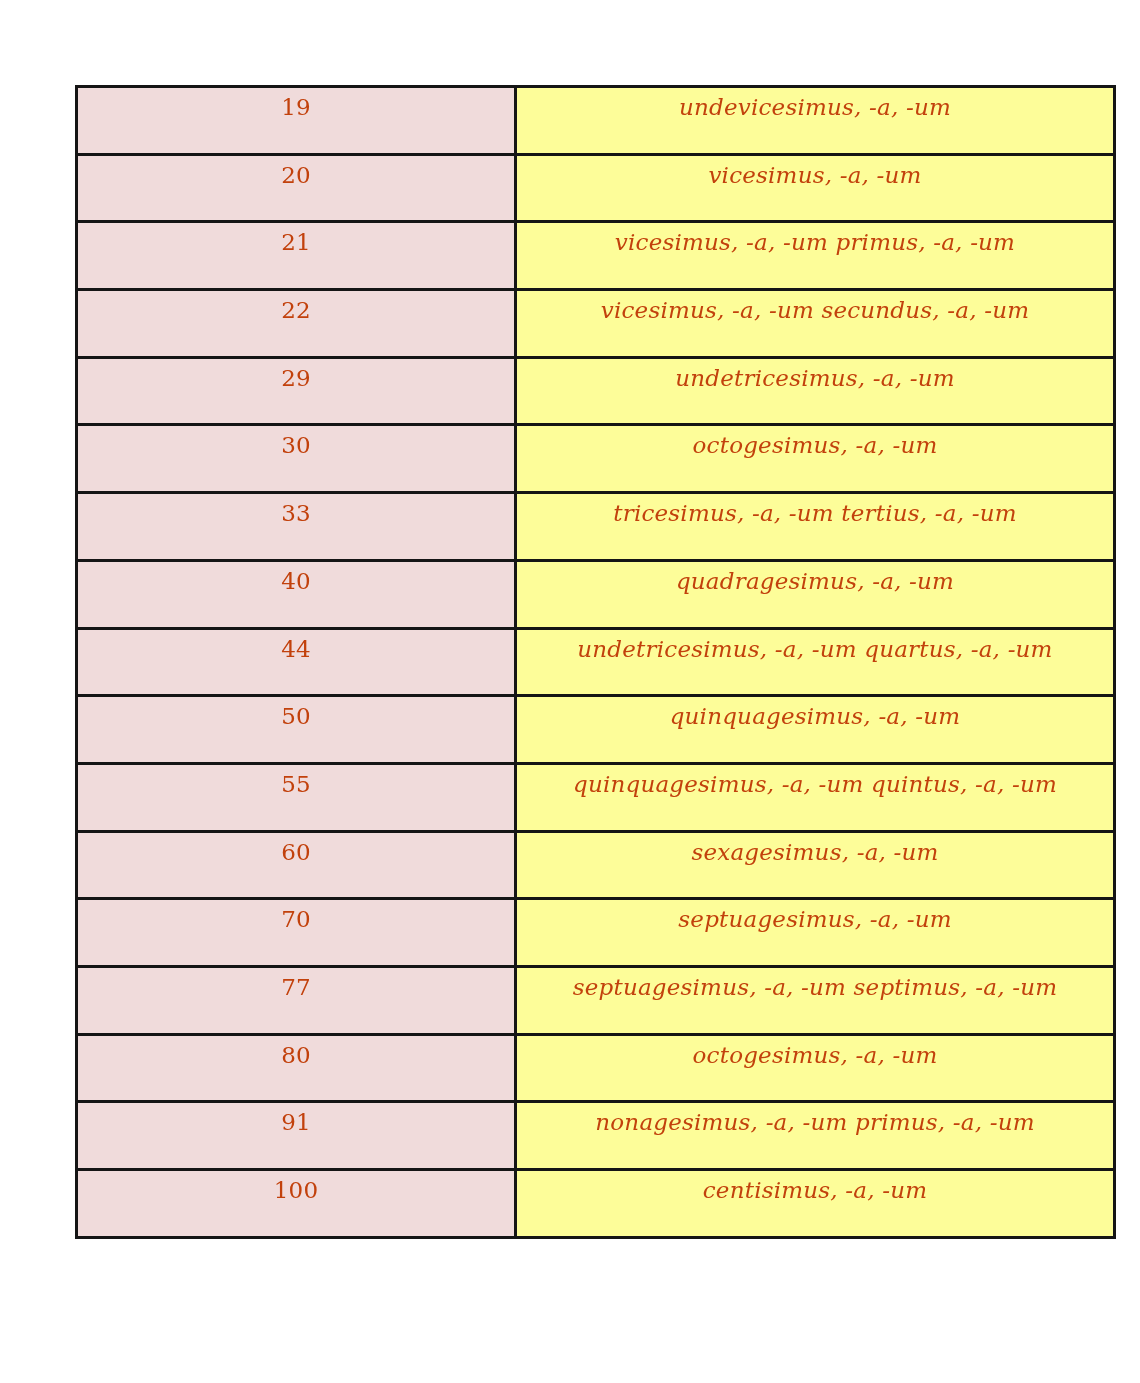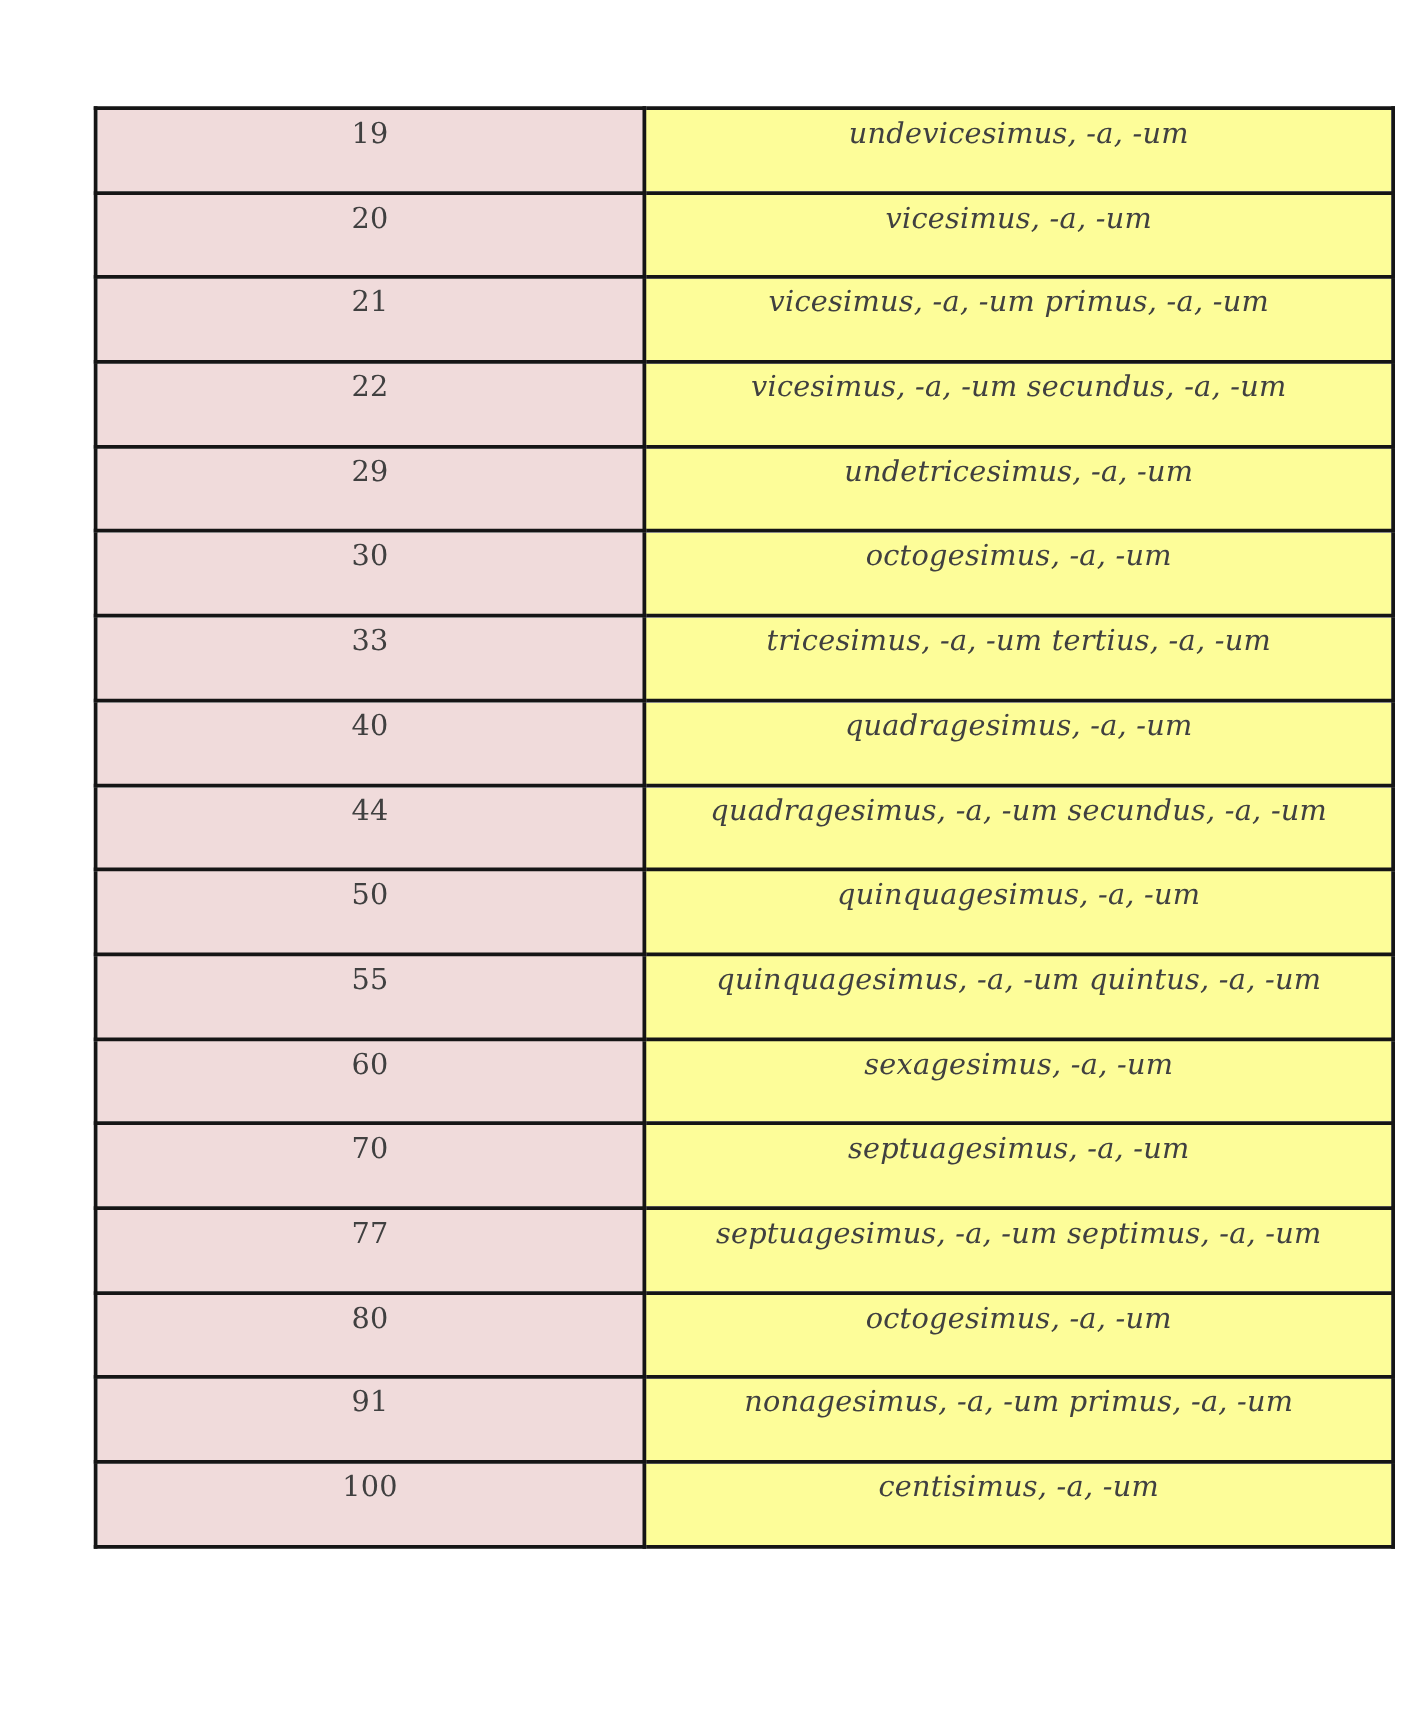--- a/index.html
+++ b/index.html
@@ -25,21 +25,21 @@
     border-collapse: collapse;
     table-layout: fixed;
   }
   table.ordinals td {
     border: 3px solid #151515;
     height: 58.7px;
     vertical-align: top;
     text-align: center;
     padding: 6px 4px 0 4px;
     font-size: 23px;
-    color: #404040;
+    color: #c2410c;
     letter-spacing: 0.2px;
     overflow: hidden;
     white-space: nowrap;
   }
   td.num-cell {
     width: 428px;
     background: #f0dbdb;
   }
   td.ord-cell {
     width: 588px;
@@ -80,21 +80,21 @@
       <tr>
         <td class="num-cell">33</td>
         <td class="ord-cell">tricesimus, -a, -um tertius, -a, -um</td>
       </tr>
       <tr>
         <td class="num-cell">40</td>
         <td class="ord-cell">quadragesimus, -a, -um</td>
       </tr>
       <tr>
         <td class="num-cell">44</td>
-        <td class="ord-cell">quadragesimus, -a, -um secundus, -a, -um</td>
+        <td class="ord-cell">undetricesimus, -a, -um quartus, -a, -um</td>
       </tr>
       <tr>
         <td class="num-cell">50</td>
         <td class="ord-cell">quinquagesimus, -a, -um</td>
       </tr>
       <tr>
         <td class="num-cell">55</td>
         <td class="ord-cell">quinquagesimus, -a, -um quintus, -a, -um</td>
       </tr>
       <tr>

